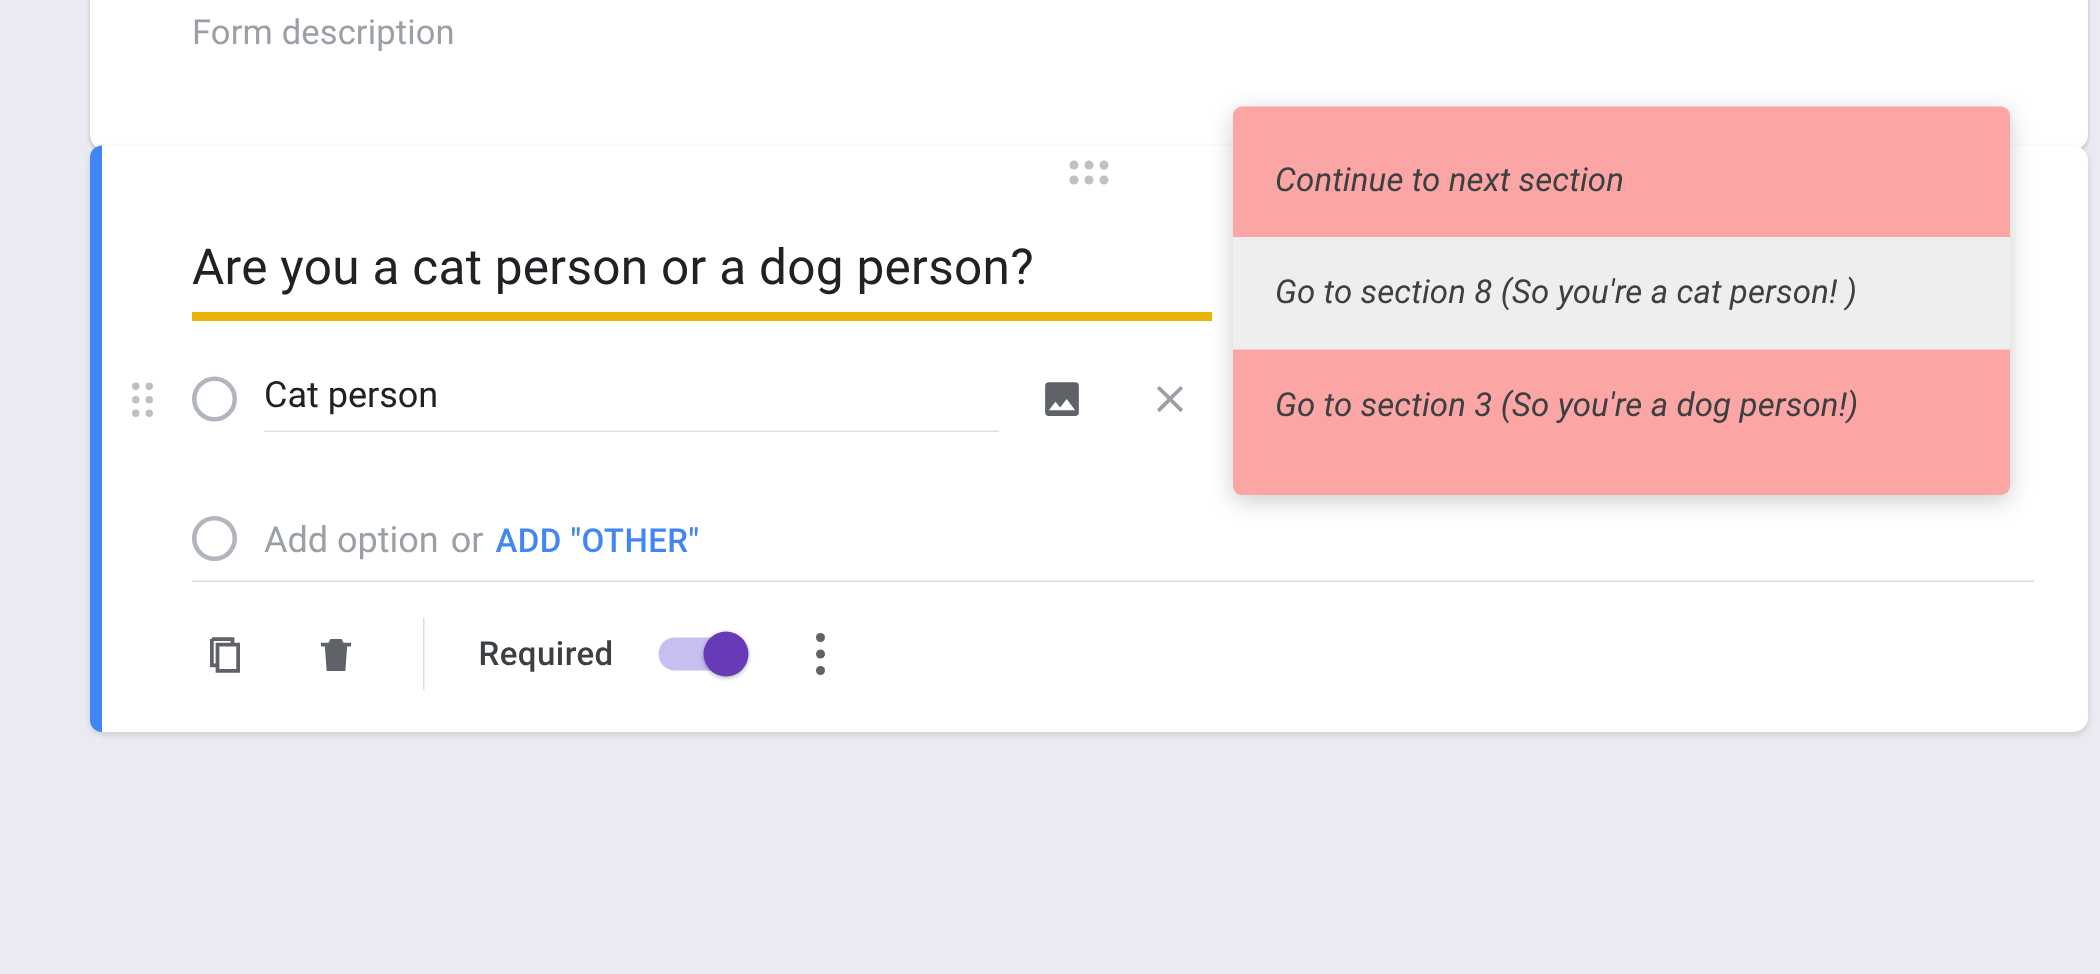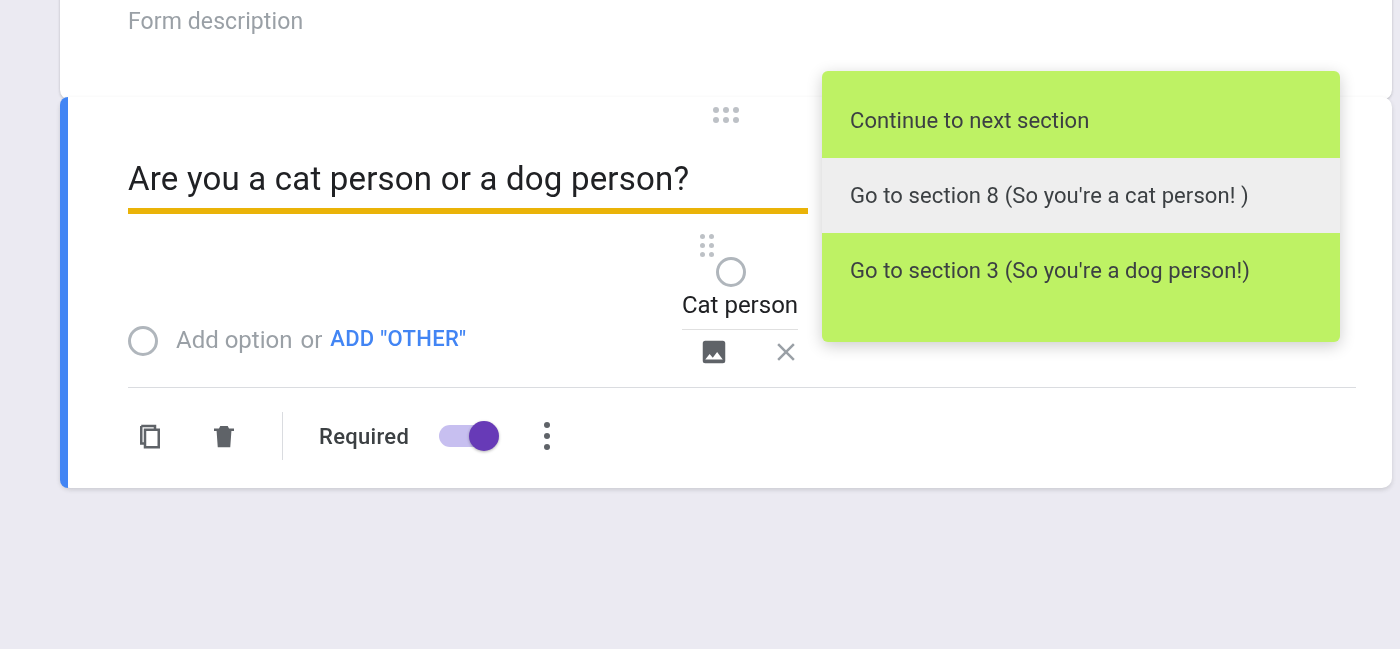--- a/index.html
+++ b/index.html
@@ -83,21 +83,20 @@
     padding-bottom:10px;
     border-bottom:6px solid #eab308;
     max-width:680px;
     letter-spacing:.2px;
   }
 
   .option-row{
     display:flex; align-items:center;
     height:64px;
     margin-top:20px;
-    flex-direction:column;
   }
   .grab{
     width:24px; height:24px;
     margin-left:-45px; margin-right:21px;
     color:#bdc1c6;
     display:flex; align-items:center; justify-content:center;
     cursor:grab;
   }
   .grab .dotsv{display:grid; grid-template-columns:repeat(2,5px); grid-template-rows:repeat(3,5px); gap:4px;}
   .grab .dotsv span{width:5px;height:5px;border-radius:50%;background:#bdc1c6;}
@@ -121,21 +120,21 @@
   }
   .icon-btn{
     width:44px;height:44px;border:none;background:none;cursor:pointer;
     display:flex;align-items:center;justify-content:center;
     color: var(--g-text-mid);
     padding:0;
   }
   .icon-btn svg{width:30px;height:30px;display:block;}
   .icon-btn.faint{color:#9aa0a6;}
 
-  .addopt-row{ display:flex; align-items:flex-start; height:48px; margin-top:28px; }
+  .addopt-row{ display:flex; align-items:flex-end; height:48px; margin-top:28px; }
   .addopt-text{
     font-size:24px; color: var(--g-text-faint);
   }
   .addopt-or{ font-size:24px; color: var(--g-text-faint); margin:0 8px; }
   .addother{
     font-size:22px; color: var(--g-bluelink); font-weight:500; letter-spacing:.3px;
     cursor:pointer;
   }
 
   
@@ -164,25 +163,26 @@
   .kebab{ color:#5f6368; }
   .kebab .kv{display:flex;flex-direction:column;gap:5px;align-items:center;}
   .kebab .kv span{width:6px;height:6px;border-radius:50%;background:#5f6368;}
 
   
   .menu{
     position:absolute;
     top:71px;
     left:822px;
     width:518px;
-    background:#bef264;
+    background:#fca5a5;
     border-radius:6px;
     box-shadow: var(--menu-shadow);
-    padding:12px 0 34px;
+    padding:12px 0 22px;
     z-index:50;
+    font-style:italic;
   }
   .menu-item{
     height:75px;
     display:flex; align-items:center;
     padding:0 28px;
     font-size:22px;
     color:#3c4043;
     letter-spacing:.1px;
     cursor:pointer;
   }

